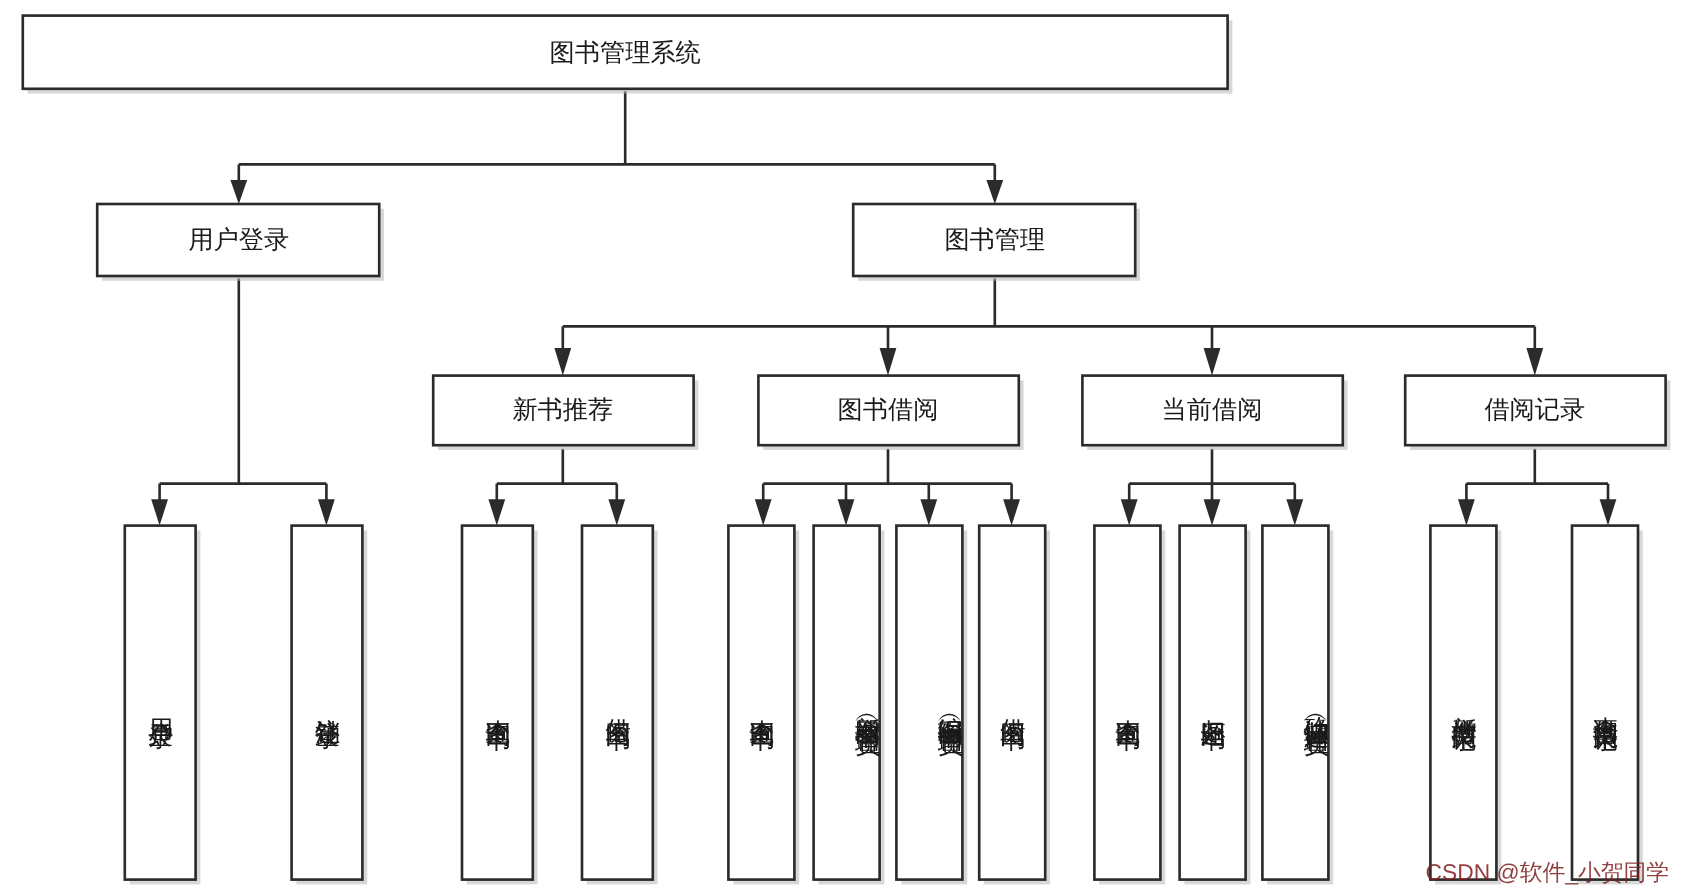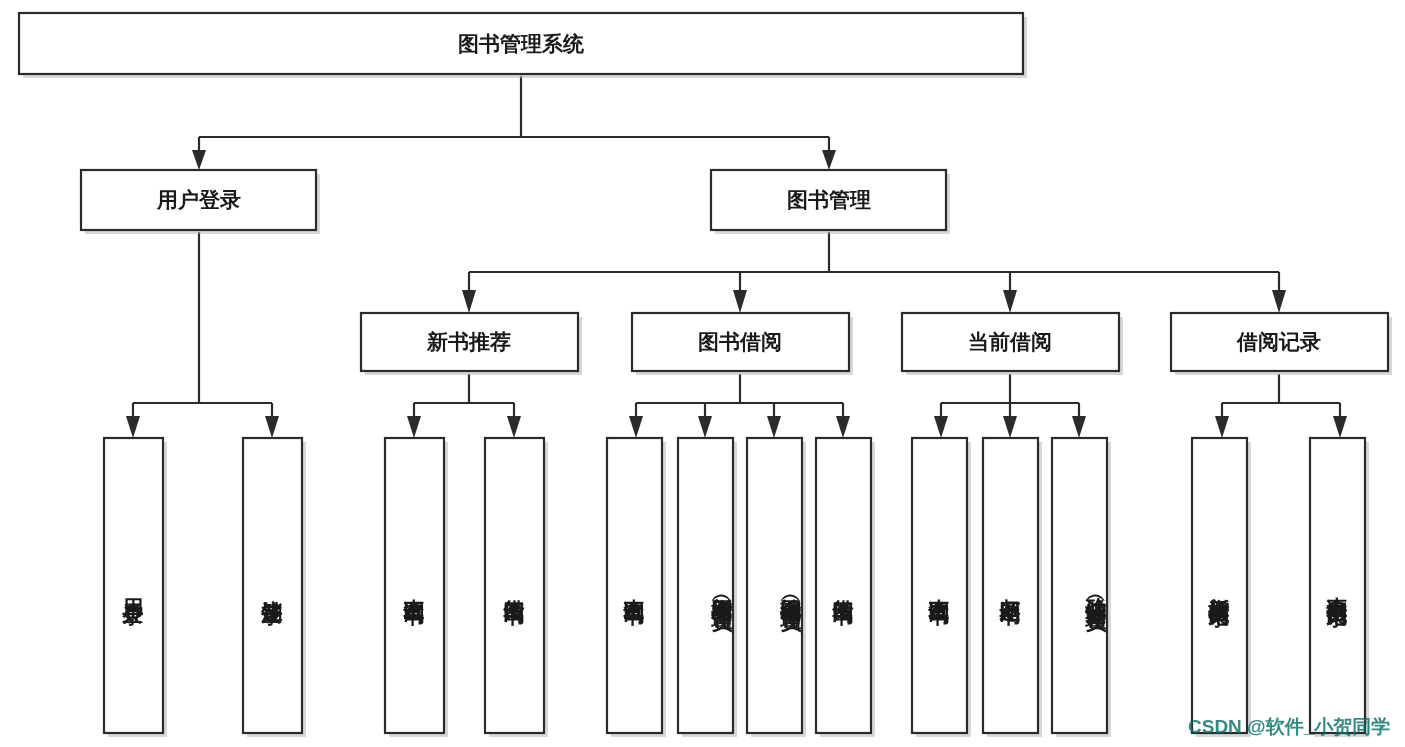--- a/index.html
+++ b/index.html
@@ -10,21 +10,20 @@
   }
   body {
     font-family: "Liberation Sans", "DejaVu Sans", sans-serif;
   }
   #diagram-root {
     position: relative;
     width: 1405px;
     height: 747px;
     background: #ffffff;
     overflow: hidden;
-    font-weight: bold;
   }
   svg.canvas {
     position: absolute;
     left: 0;
     top: 0;
     width: 1405px;
     height: 747px;
   }
   .node-box {
     fill: #ffffff;
@@ -66,21 +65,21 @@
     display: flex;
     align-items: center;
     justify-content: center;
     pointer-events: none;
     white-space: nowrap;
   }
   .watermark {
     position: absolute;
     font-family: "Liberation Sans", "DejaVu Sans", sans-serif;
     font-size: 19px;
-    color: #0f766e;
+    color: #7f1d1d;
     opacity: 0.85;
     white-space: nowrap;
     user-select: none;
   }
 </style>
 </head>
 <body>
 
 <div id="diagram-root">
 

